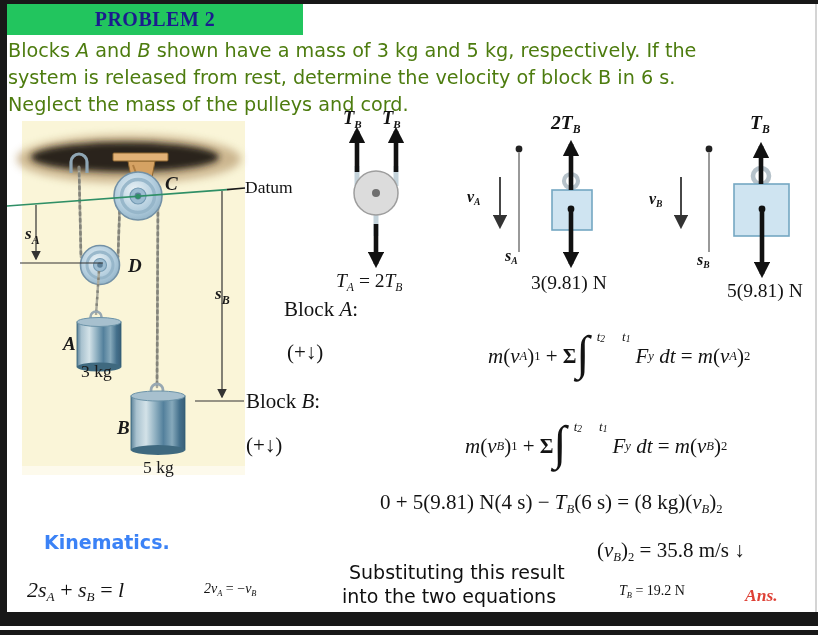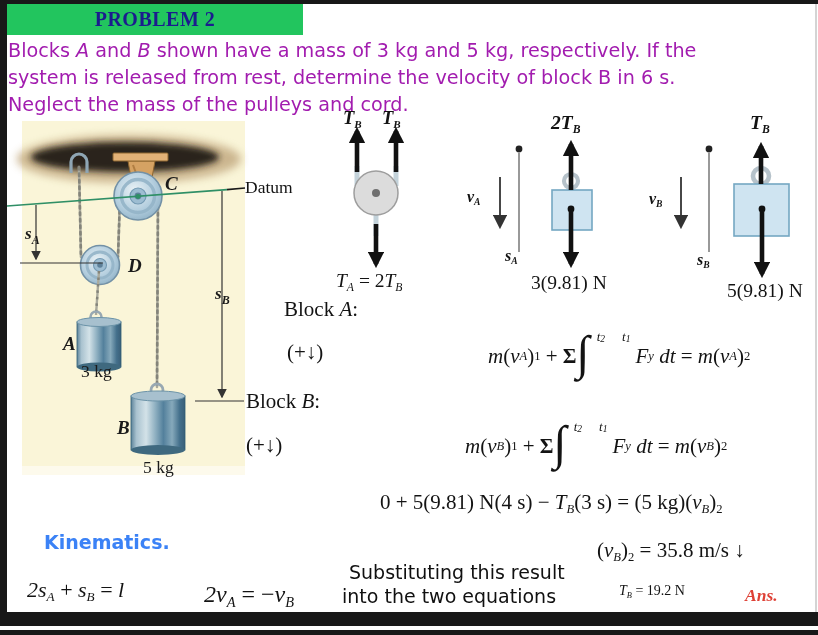--- a/index.html
+++ b/index.html
@@ -18,21 +18,21 @@
          font-size:13px; font-style:italic; margin-left:-3px; margin-right:5px;gap:20px; }
   .lims .hi { margin-left:10px; }
   .lims .lo { margin-left:-3px; }
   .lim-n { font-size:9.5px; font-style:italic; vertical-align:-1px; }
   .sg { font-weight:600; }
   
   .frame { background:#181818; }
   .hdr { background:#22c55e; display:flex; align-items:center; justify-content:center; }
   .hdr span { font-family:"Liberation Serif", serif; font-weight:bold; font-size:20px;
               color:#1b1b8e; letter-spacing:0.5px; }
-  .ptext { font-family:"DejaVu Sans", sans-serif; font-size:19.2px; line-height:27px; color:#a21caf; white-space:nowrap; }
+  .ptext { font-family:"DejaVu Sans", sans-serif; font-size:19.2px; line-height:27px; color:#4d7c0f; white-space:nowrap; }
   .red { color:#3b82f6; }
   .ans { color:#de4035; font-style:italic; font-weight:bold; font-size:17.5px; }
   svg text { font-family:"Liberation Serif", serif; fill:#1a1a1a; }
 </style>
 </head>
 <body>
 
 <div id="stage">
 
   <div class="abs frame" style="left:0;top:0;width:818px;height:4px;"></div>
@@ -303,21 +303,21 @@
       <span style="white-space:pre;"> = </span>
       <span class="it">m</span>
       <span>(</span>
       <span class="it">v</span>
       <span class="sbi">B</span>
       <span>)</span>
       <span class="sb">2</span>
   </div>
 
   <div class="abs math" style="left:380px;top:490px;font-size:21px;">
-    <span>0 + 5(9.81) N(4 s) − </span><span class="it">T</span><span class="sbi">B</span><span>(3 s) = (5 kg)(</span><span class="it">v</span><span class="sbi">B</span><span>)</span><span class="sb">2</span>
+    <span>0 + 5(9.81) N(4 s) − </span><span class="it">T</span><span class="sbi">B</span><span>(6 s) = (8 kg)(</span><span class="it">v</span><span class="sbi">B</span><span>)</span><span class="sb">2</span>
   </div>
 
   <div class="abs math" style="left:597px;top:538px;font-size:21px;">
     <span>(</span><span class="it">v</span><span class="sbi">B</span><span>)</span><span class="sb">2</span><span style="white-space:pre;"> = 35.8 m/s </span><span>↓</span>
   </div>
 
   <div class="abs sans" style="left:342px;top:561px;font-size:19px;line-height:23.5px;color:#101010;">
     <div style="padding-left:7px;"><span>Substituting this result</span></div>
     <div><span>into the two equations</span></div>
   </div>
@@ -328,17 +328,17 @@
   <div class="abs ans" style="left:745px;top:585px;text-align:center;">
     <span>Ans.</span>
   </div>
 
   <div class="abs sans bd red" style="left:44px;top:531px;font-size:19px;">
     <span>Kinematics.</span>
   </div>
   <div class="abs math" style="left:27px;top:577px;font-size:22px;">
     <span class="it">2s</span><span class="sbi">A</span><span style="white-space:pre;"> + </span><span class="it">s</span><span class="sbi">B</span><span style="white-space:pre;"> = </span><span class="it">l</span>
   </div>
-  <div class="abs math" style="left:204px;top:581px;font-size:24px;text-align:right;">
+  <div class="abs math" style="left:204px;top:581px;font-size:14px;text-align:right;">
     <span class="it">2v</span><span class="sbi">A</span><span style="white-space:pre;"> = −</span><span class="it">v</span><span class="sbi">B</span>
   </div>
 
 </div>
 
 </body></html>

